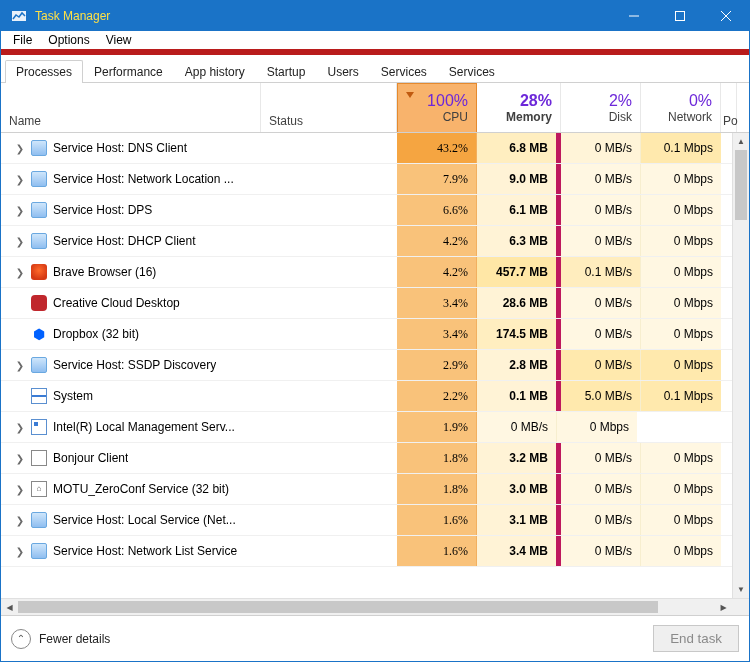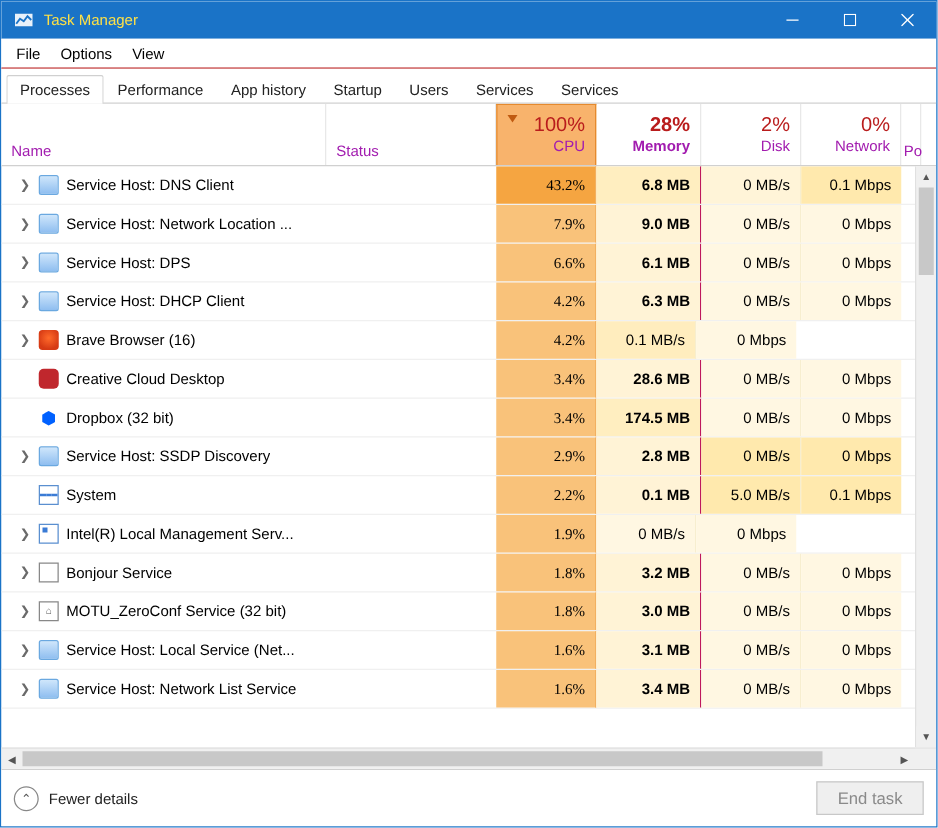--- a/index.html
+++ b/index.html
@@ -23,21 +23,21 @@
     width: 16px; height: 16px; margin: 0 8px 0 10px;
     display:inline-flex;align-items:center;justify-content:center;
   }
   .titlebar .title { flex: 0 0 auto; font-size: 12px; }
   .titlebar .spacer { flex: 1; }
   .win-btn { width: 46px; height: 30px; display:flex;align-items:center;justify-content:center;color:#fff;}
   .win-btn svg { stroke: #fff; }
   
   .menubar {
     height: 24px; display:flex; align-items:center;
-    padding: 0 4px; background:#fff; border-bottom:1px solid #b91c1c;
+    padding: 0 4px; background:#fff; border-bottom:6px solid #b91c1c;
     font-size:12px;
   }
   .menubar .item { padding: 3px 8px; }
   
   .tabs {
     display:flex; align-items:flex-start;
     padding: 4px 4px 0 4px;
     background:#fff;
     border-bottom:1px solid #d0d0d0;
   }
@@ -59,22 +59,22 @@
   .hdr {
     display:flex; height:50px; border-bottom:1px solid #d0d0d0;
     background:#fff;
   }
   .hdr .col {
     display:flex; flex-direction:column; justify-content:center;
     padding:4px 8px; border-right:1px solid #e8e8e8;
     font-size:12px; color:#1a4b8c;
   }
   .hdr .col.metric { align-items:flex-end; }
-  .hdr .col .pct { font-size:16px; color:#b91c1c; }
-  .hdr .col .lbl { color:#a21caf; }
+  .hdr .col .pct { font-size:16px; color:#6d28d9; }
+  .hdr .col .lbl { color:#404040; }
   .hdr .col.cpu {
     background:#f8b36c; border:1px solid #e58a2e; border-bottom:none;
     position:relative;
   }
   .hdr .col.cpu .pct::before{
     content:""; width:0;height:0;border-left:4px solid transparent;border-right:4px solid transparent;border-top:6px solid #c05a10;
     position:absolute; left:8px; top:8px;
   }
   .col-name { width:260px; }
   .col-status { width:136px; }
@@ -87,21 +87,21 @@
   .rows {
     flex:1; overflow:hidden; position:relative;
   }
   .row {
     display:flex; height:31px; align-items:center;
     border-bottom:1px solid #f0f0f0;
   }
   .cell { padding:0 8px; display:flex; align-items:center; height:100%; }
   .cell.metric { justify-content:flex-end; }
   .cell.cpu-c { background:#f9c27a; border-right:1px solid #f2b060;font-family:Liberation Serif, serif; }
-  .cell.mem-c { background:#fff3d6; border-right:1px solid #be185d;text-align:right; }
+  .cell.mem-c { background:#fff3d6; border-right:5px solid #be185d;text-align:right; }
   .cell.disk-c{ background:#fff7e2; border-right:1px solid #f7eecf; }
   .cell.net-c { background:#fff7e2; }
   .row.r0 .cpu-c{ background:#f5a541; }
   .row.r0 .mem-c{ background:#ffeec0; }
   .row.r0 .disk-c{ background:#fff4d8; }
   .row.r0 .net-c { background:#ffe9ad; }
   .row.r7 .disk-c{ background:#ffe9ad; }
   .row.r7 .net-c { background:#ffe9ad; }
   .row.r4 .mem-c { background:#ffe7a6; }
   .row.r4 .disk-c{ background:#ffedbe; }
@@ -294,20 +294,21 @@
         <div class="cell col-extra"></div>
       </div>
       <div class="row r4">
         <div class="cell col-name">
           <span class="exp">❯</span>
           <span class="ico ic-brave"></span>
           <span class="name-txt">Brave Browser (16)</span>
         </div>
         <div class="cell col-status"></div>
         <div class="cell metric col-cpu cpu-c">4.2%</div>
+        <div class="cell metric col-mem mem-c">457.7 MB</div>
         <div class="cell metric col-disk disk-c">0.1 MB/s</div>
         <div class="cell metric col-net net-c">0 Mbps</div>
         <div class="cell col-extra"></div>
       </div>
       <div class="row r5">
         <div class="cell col-name">
           <span class="exp"></span>
           <span class="ico ic-cc"></span>
           <span class="name-txt">Creative Cloud Desktop</span>
         </div>
@@ -370,21 +371,21 @@
         <div class="cell col-status"></div>
         <div class="cell metric col-cpu cpu-c">1.9%</div>
         <div class="cell metric col-disk disk-c">0 MB/s</div>
         <div class="cell metric col-net net-c">0 Mbps</div>
         <div class="cell col-extra"></div>
       </div>
       <div class="row r10">
         <div class="cell col-name">
           <span class="exp">❯</span>
           <span class="ico ic-bonjour"></span>
-          <span class="name-txt">Bonjour Service</span>
+          <span class="name-txt">Bonjour Client</span>
         </div>
         <div class="cell col-status"></div>
         <div class="cell metric col-cpu cpu-c">1.8%</div>
         <div class="cell metric col-mem mem-c">3.2 MB</div>
         <div class="cell metric col-disk disk-c">0 MB/s</div>
         <div class="cell metric col-net net-c">0 Mbps</div>
         <div class="cell col-extra"></div>
       </div>
       <div class="row r11">
         <div class="cell col-name">

